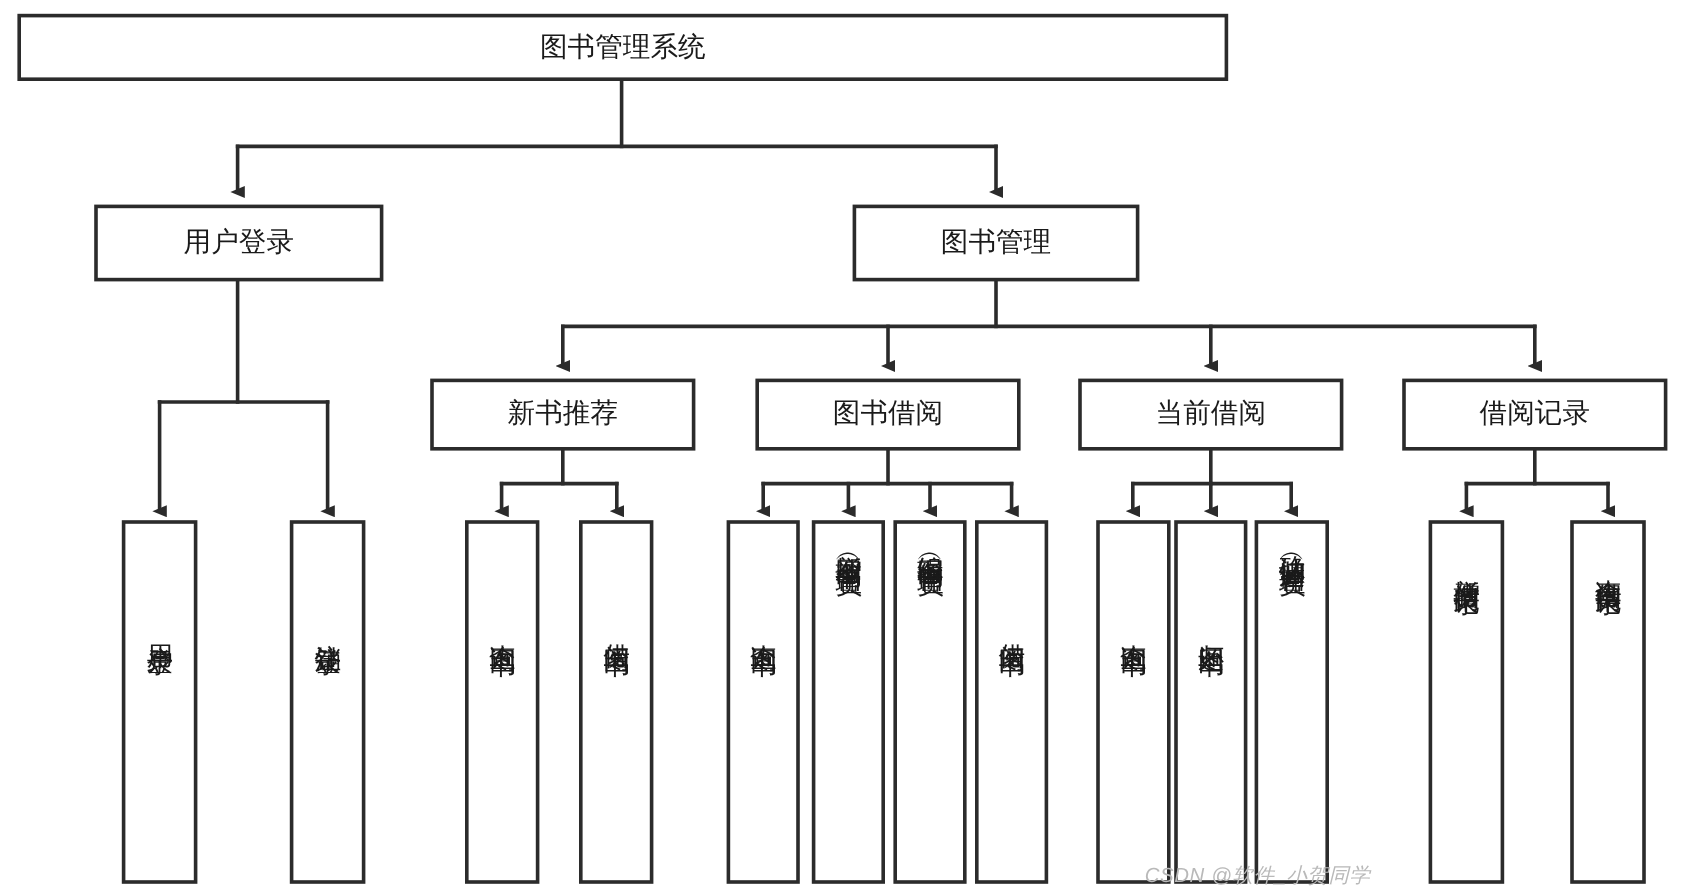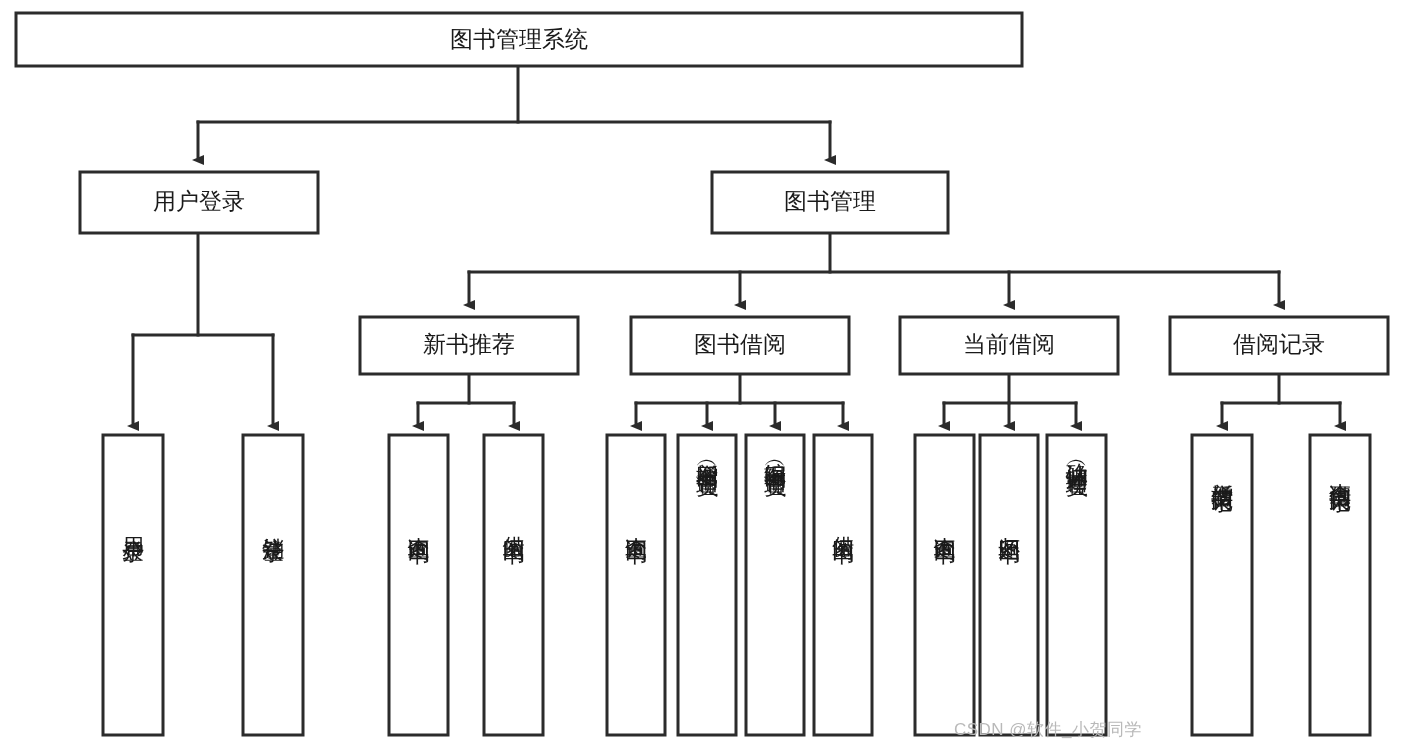--- a/index.html
+++ b/index.html
@@ -63,20 +63,21 @@
   }
   .watermark {
     position: absolute;
     right: 8px;
     bottom: 6px;
     font-family: "Liberation Sans", sans-serif;
     font-size: 17px;
     color: #b9b9b9;
     letter-spacing: 0.5px;
     white-space: nowrap;
+    font-style: italic;
   }
 </style>
 </head>
 <body>
 
 <div id="diagram-root">
 
   <svg id="flowchart" viewBox="0 0 1405 747">
     <defs>
       <marker id="arrowhead" markerWidth="10" markerHeight="12" refX="2" refY="6" orient="auto" markerUnits="userSpaceOnUse">

